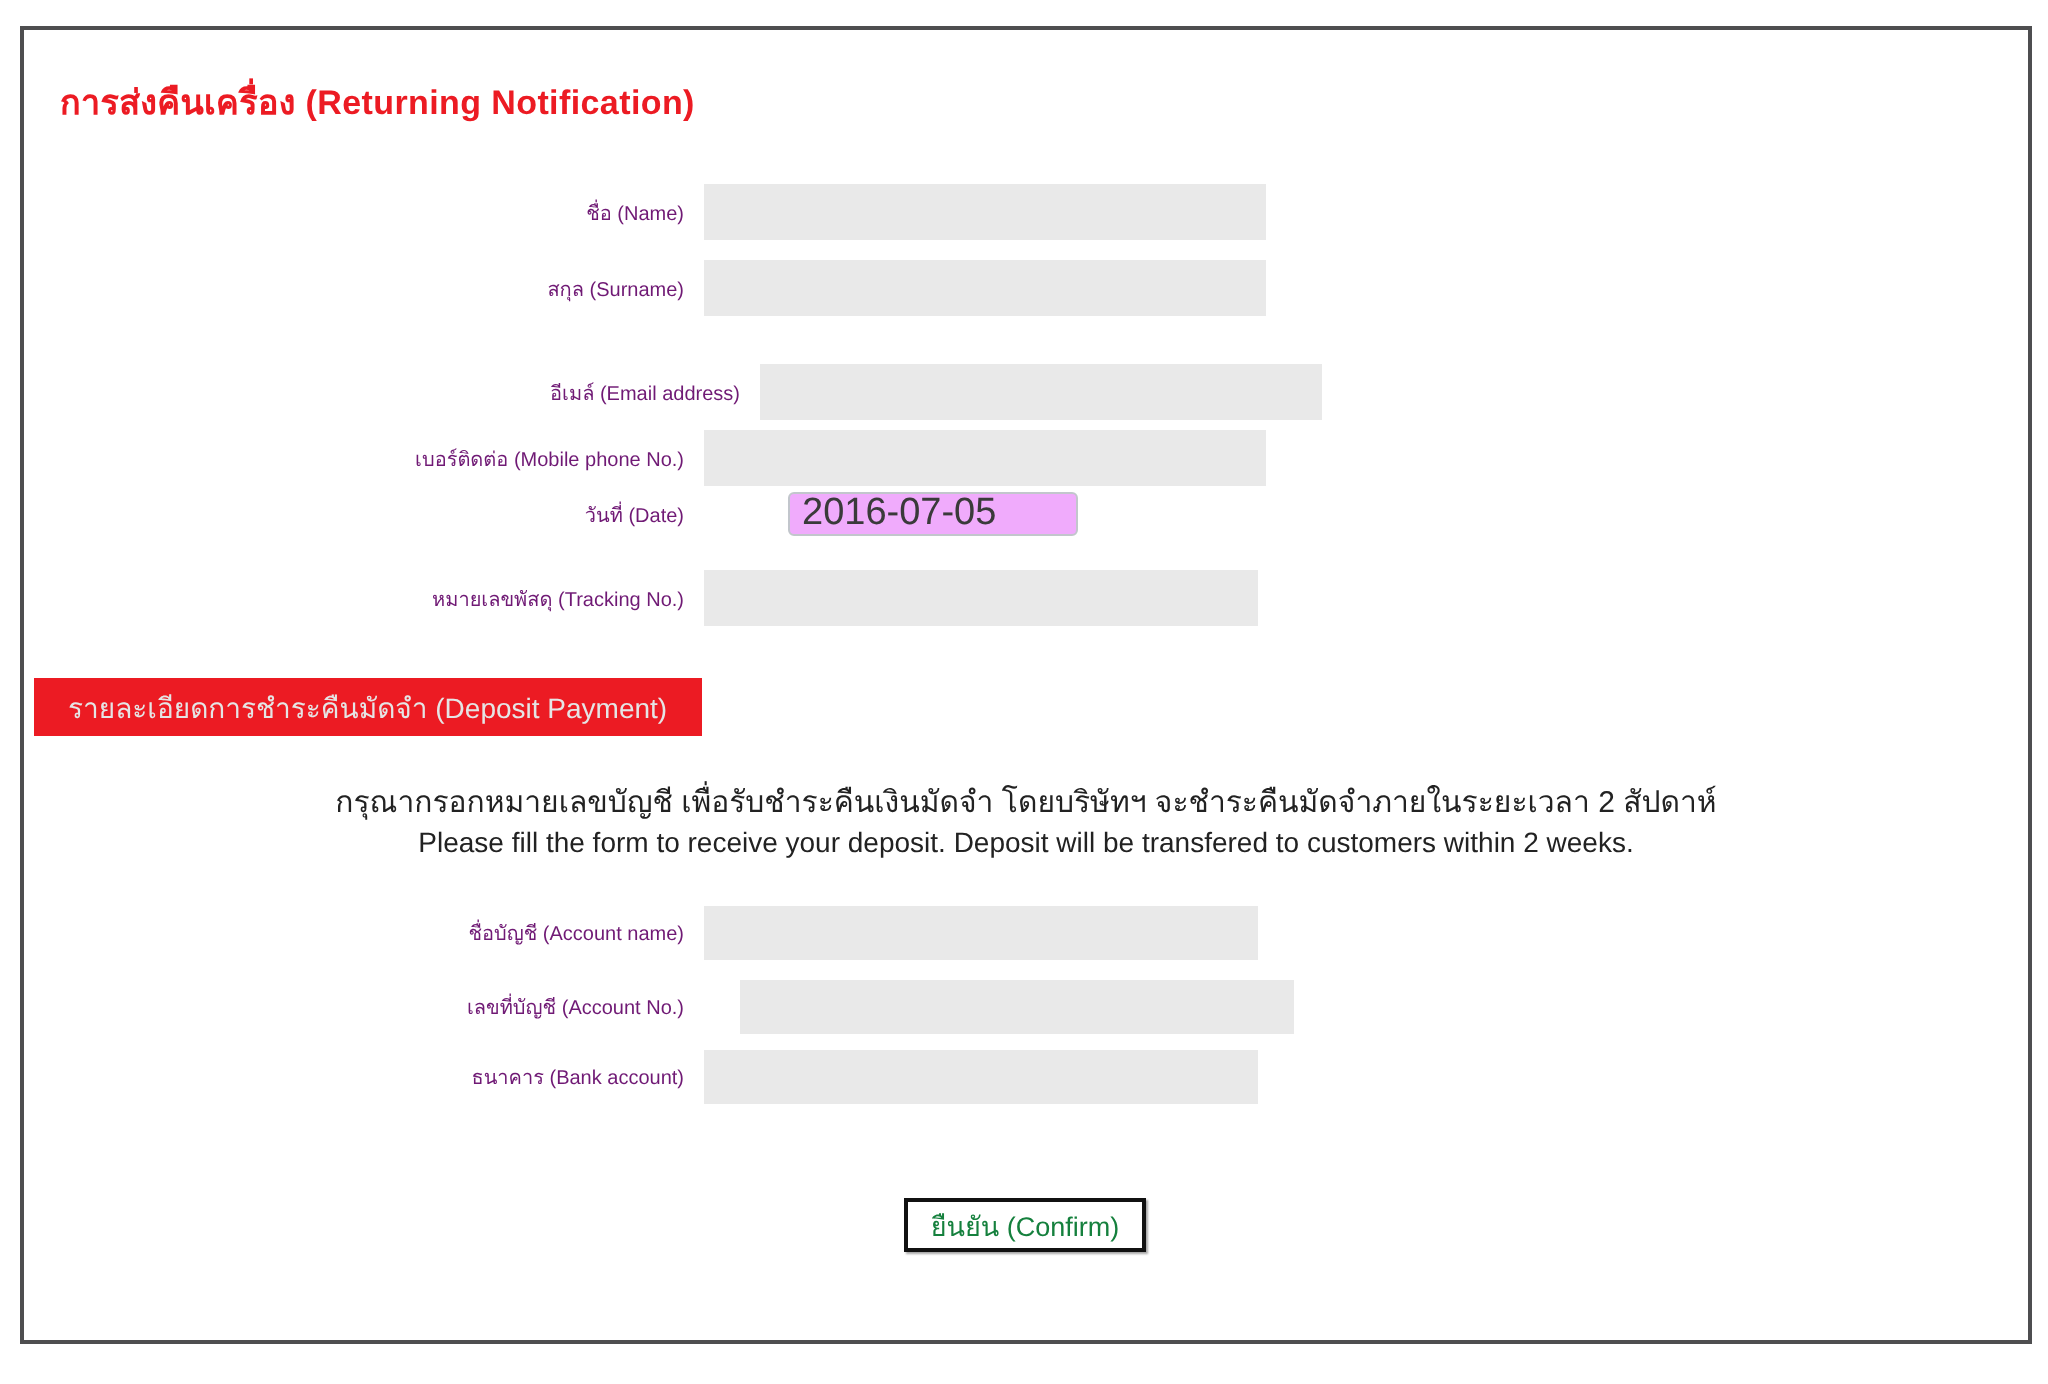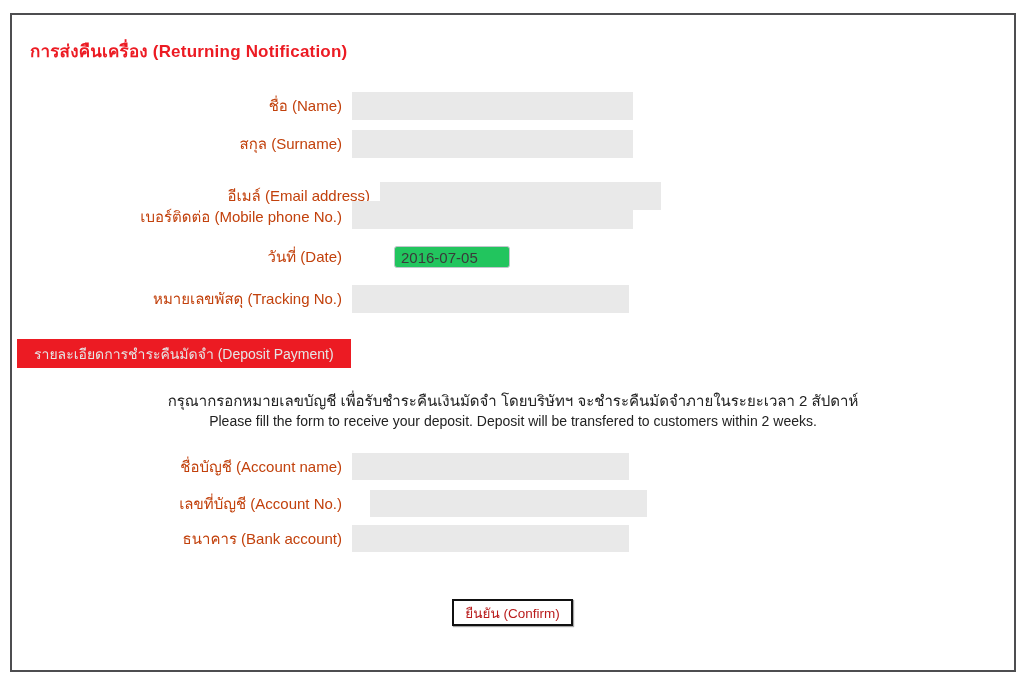--- a/index.html
+++ b/index.html
@@ -14,56 +14,56 @@
   }
   .page-title{
     position:absolute;left:18px;top:22px;
     font-size:17px;font-weight:bold;color:#ec1b23;letter-spacing:.2px;
   }
   .row{
     position:absolute;left:0;width:100%;display:flex;align-items:center;
   }
   .lbl{
     width:340px;box-sizing:border-box;padding-right:10px;text-align:right;
-    font-size:15px;color:#c2410c;white-space:nowrap;
+    font-size:10px;color:#701a75;white-space:nowrap;
   }
   .gray-input{
     box-sizing:border-box;border:none;outline:none;background:#e9e9e9;
     height:28px;width:281px;font-size:14px;color:#333;padding:0 8px;
   }
   .gray-input.w277{width:277px;}
   .gray-input.h27{height:27px;}
   .date-input{
-    box-sizing:border-box;width:116px;height:22px;background:#22c55e;
-    border:1px solid #c2c6cc;border-radius:3px;font-size:15px;color:#3a3a3a;
+    box-sizing:border-box;width:145px;height:22px;background:#f0abfc;
+    border:1px solid #c2c6cc;border-radius:3px;font-size:19px;color:#3a3a3a;
     padding:0 6px;outline:none;
     font-family:"Liberation Sans","DejaVu Sans",sans-serif;
   }
   .banner{
     position:absolute;left:5px;top:324px;height:29px;
     display:inline-flex;align-items:center;padding:0 17px;
     background:#ec1b23;color:#e5e5e5;font-size:14px;white-space:nowrap;
   }
   .instr{
     position:absolute;left:0;width:100%;text-align:center;color:#222222;
   }
   .instr.th{top:374px;font-size:15px;}
   .instr.en{top:398px;font-size:14px;}
   .confirm-btn{
     position:absolute;left:440px;top:584px;width:121px;height:27px;
     box-sizing:border-box;border:2px solid #111111;background:#ffffff;
-    font-size:13.5px;color:#b91c1c;cursor:pointer;
+    font-size:13.5px;color:#15803d;cursor:pointer;
     font-family:"Liberation Sans","DejaVu Sans",sans-serif;
     box-shadow:1px 1px 1px rgba(0,0,0,0.35);
   }
   
   .r-name{top:77px;height:28px;}
   .r-surname{top:115px;height:28px;}
   .r-email{top:167px;height:28px;padding-left:28px;}
-  .r-mobile{top:186px;height:28px;align-items:flex-end;}
+  .r-mobile{top:200px;height:28px;}
   .r-date{top:229px;height:26px;gap:42px;}
   .r-tracking{top:270px;height:28px;}
   .r-accname{top:438px;height:27px;}
   .r-accno{top:475px;height:27px;gap:18px;}
   .r-bank{top:510px;height:27px;}
 </style>
 </head>
 <body>
 
 <div class="frame">

